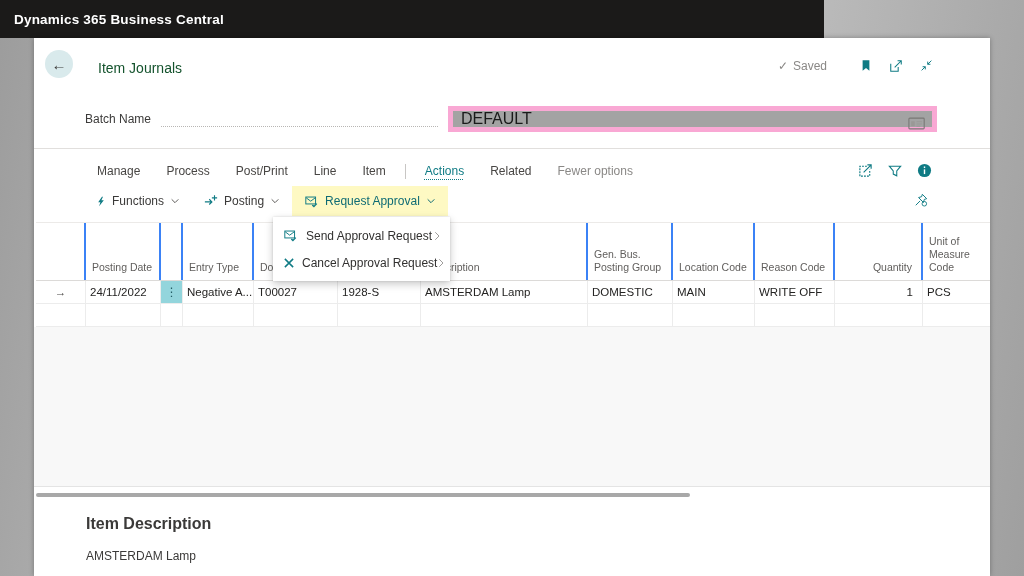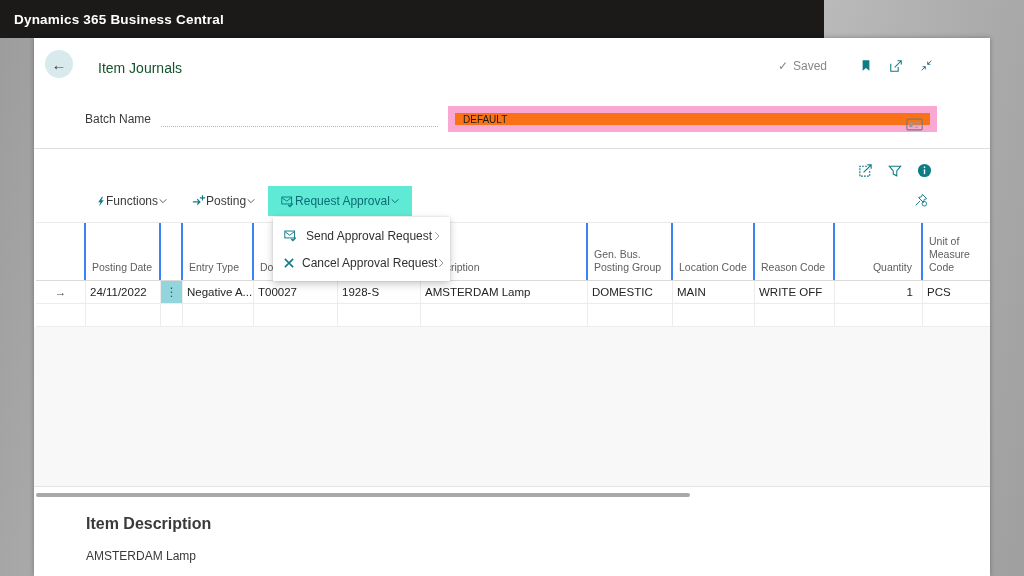--- a/index.html
+++ b/index.html
@@ -29,42 +29,42 @@
                  color:#3b3a39; font-size:15px; cursor:pointer; }
   .page-title { position:absolute; left:64px; top:22px; font-size:14px; color:#14532d; }
   .header-right { position:absolute; right:57px; top:20px; display:flex; align-items:center; gap:17px; }
   .saved { display:flex; align-items:center; gap:5px; color:#8a8886; font-size:12px; margin-right:16px; }
   .hdr-ic { color:#0f7b84; display:flex; align-items:center; cursor:pointer; }
 
   
   .batch-row { position:absolute; left:51px; right:53px; top:68px; height:26px; display:flex; align-items:center; }
   .batch-label { font-size:12px; color:#3b3a39; white-space:nowrap; }
   .leader { flex:1; border-bottom:1px dotted #b8b6b4; height:60%; margin:0 10px; }
-  .batch-input { position:relative; width:489px; height:26px; border:7px solid #f9a8d4; background:#f97316;
-                 display:flex; align-items:center; padding:0 28px 0 8px; font-size:10px; color:#1a1a1a; }
+  .batch-input { position:relative; width:489px; height:26px; border:5px solid #f9a8d4; background:#a3a3a3;
+                 display:flex; align-items:center; padding:0 28px 0 8px; font-size:16px; color:#1a1a1a; }
   .lookup { position:absolute; right:6px; top:5px; color:#8a8886; cursor:pointer; }
 
   .divider { position:absolute; left:0; right:0; top:110px; border-top:1px solid #e1dfdd; }
 
   
   .menubar { position:absolute; left:50px; top:119px; height:28px; display:flex; align-items:center; }
   .tab { padding:0 13px; font-size:12px; color:#484644; cursor:pointer; white-space:nowrap; }
   .tab.active { color:#0f7b84; text-decoration:underline dotted; text-underline-offset:4px; }
   .tab.muted { color:#8a8886; }
   .vsep { width:1px; height:15px; background:#c8c6c4; margin:0 6px; }
   .menubar-icons { position:absolute; right:58px; top:125px; display:flex; align-items:center; gap:15px; }
   .mb-ic { color:#0f7b84; display:flex; align-items:center; cursor:pointer; }
 
   
   .toolbar { position:absolute; left:50px; top:148px; height:30px; display:flex; align-items:center; }
-  .tool-btn { display:flex; align-items:center; padding:0 12px; height:30px; font-size:12px;
+  .tool-btn { display:flex; align-items:center; gap:6px; padding:0 12px; height:30px; font-size:12px;
               color:#3b3a39; cursor:pointer; white-space:nowrap; }
   .tool-btn .t-ic { color:#0f7b84; display:flex; align-items:center; }
   .tool-btn .chev { color:#605e5c; display:flex; align-items:center; }
-  .tool-btn.highlight { background:#5eead4; color:#0e6b74; }
+  .tool-btn.highlight { background:#fef9c3; color:#0e6b74; }
   .tool-btn.highlight .chev { color:#0e6b74; }
   .pin { position:absolute; right:62px; top:155px; color:#0f7b84; cursor:pointer; }
 
   
   .table { position:absolute; left:2px; top:184px; width:954px; border-top:1px solid #eceae8; }
   .hrow { display:flex; height:58px; border-bottom:1px solid #dcdad8; }
   .hcell { display:flex; align-items:flex-end; padding:0 4px 6px 6px; font-size:10.5px; color:#605e5c;
            line-height:13px; border-right:2px solid #3b82f6; overflow:visible; }
   .drow { display:flex; height:23px; }
   .dcell { display:flex; align-items:center; padding:0 4px; font-size:11.5px; color:#252423;
@@ -140,20 +140,31 @@
               <rect x="1" y="1" width="17" height="12" rx="1" fill="none" stroke="#7a7876" stroke-width="1.2"></rect>
               <rect x="3.5" y="4.5" width="4" height="5.5" fill="#9a9896"></rect>
               <path d="M9.5 5h6M9.5 7.5h6M9.5 10h4" stroke="#9a9896" stroke-width="1"></path>
             </svg>
         </span>
       </div>
     </div>
 
     <div class="divider"></div>
 
+    <div class="menubar">
+      <span class="tab">Manage</span>
+      <span class="tab">Process</span>
+      <span class="tab">Post/Print</span>
+      <span class="tab">Line</span>
+      <span class="tab">Item</span>
+      <span class="vsep"></span>
+      <span class="tab active">Actions</span>
+      <span class="tab">Related</span>
+      <span class="tab muted">Fewer options</span>
+    </div>
     <div class="menubar-icons">
       <span class="mb-ic">
         <svg viewBox="0 0 16 16" width="15" height="15">
             <path d="M9.5 3.5H2V14h10.5V7" fill="none" stroke="currentColor" stroke-width="1.2" stroke-dasharray="2 1.2"></path>
             <path d="M6 10l7.5-7.5M10 2h4v4" fill="none" stroke="currentColor" stroke-width="1.2"></path>
           </svg>
       </span>
       <span class="mb-ic">
         <svg viewBox="0 0 16 16" width="14" height="14">
             <path d="M1.5 2.5h13L10 7.8v5.7l-4-2V7.8z" fill="none" stroke="currentColor" stroke-width="1.2"></path>

